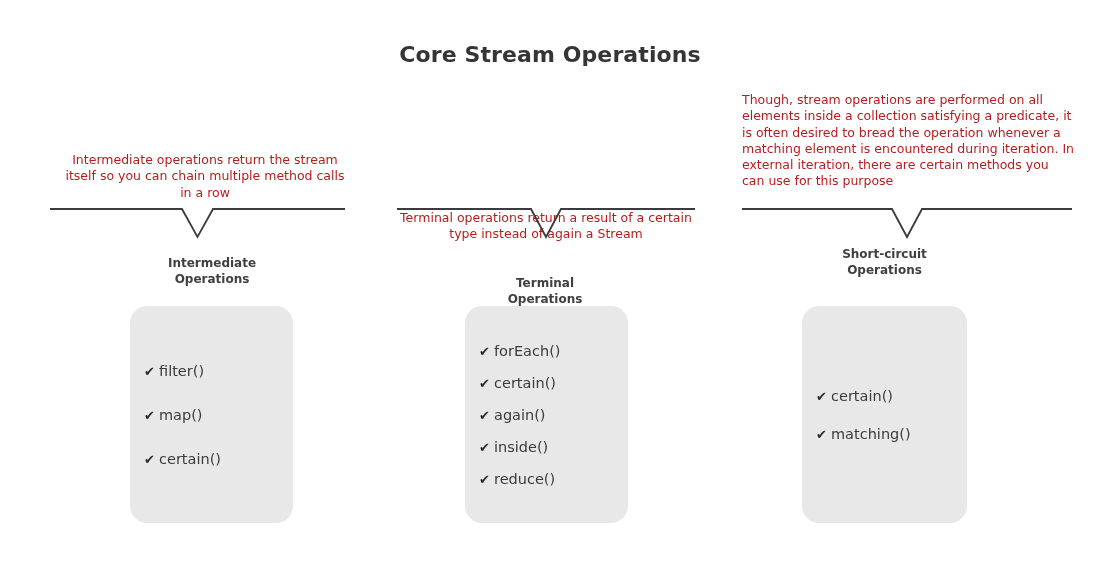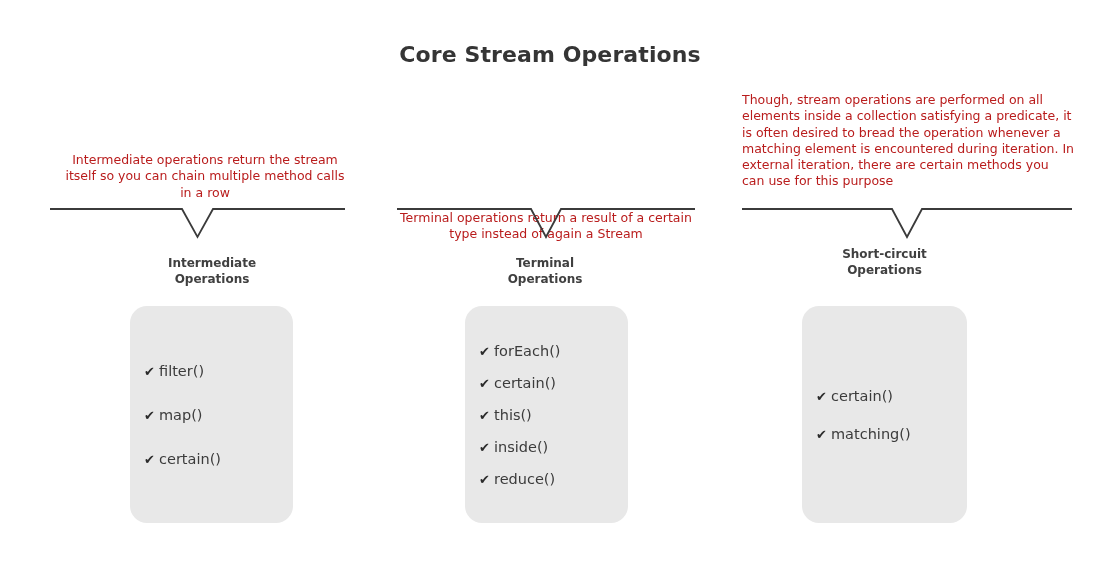--- a/index.html
+++ b/index.html
@@ -135,35 +135,35 @@
 </div>
 
 <div class="desc desc-mid">Terminal operations return a result of a certain type instead of again a Stream</div>
 
 <div class="bracket bracket-mid">
   <svg width="298" height="40" viewBox="0 0 298 40">
     <path d="M0 6 L134 6 L149 34 L164 6 L298 6" fill="none" stroke="#3b3b3b" stroke-width="1.8" stroke-linejoin="miter" stroke-linecap="butt"></path>
   </svg>
 </div>
 
-<div class="heading heading-mid" style="white-space: pre-line;">Terminal
+<div class="heading heading-mid" style="white-space: pre-line; margin-top: 20px;">Terminal
 Operations</div>
 
 <div class="opbox opbox-mid">
   <div class="op-row">
     <span class="op-check">✔</span>
     <span class="op-label">forEach()</span>
   </div>
   <div class="op-row">
     <span class="op-check">✔</span>
     <span class="op-label">certain()</span>
   </div>
   <div class="op-row">
     <span class="op-check">✔</span>
-    <span class="op-label">this()</span>
+    <span class="op-label">again()</span>
   </div>
   <div class="op-row">
     <span class="op-check">✔</span>
     <span class="op-label">inside()</span>
   </div>
   <div class="op-row">
     <span class="op-check">✔</span>
     <span class="op-label">reduce()</span>
   </div>
 </div>

